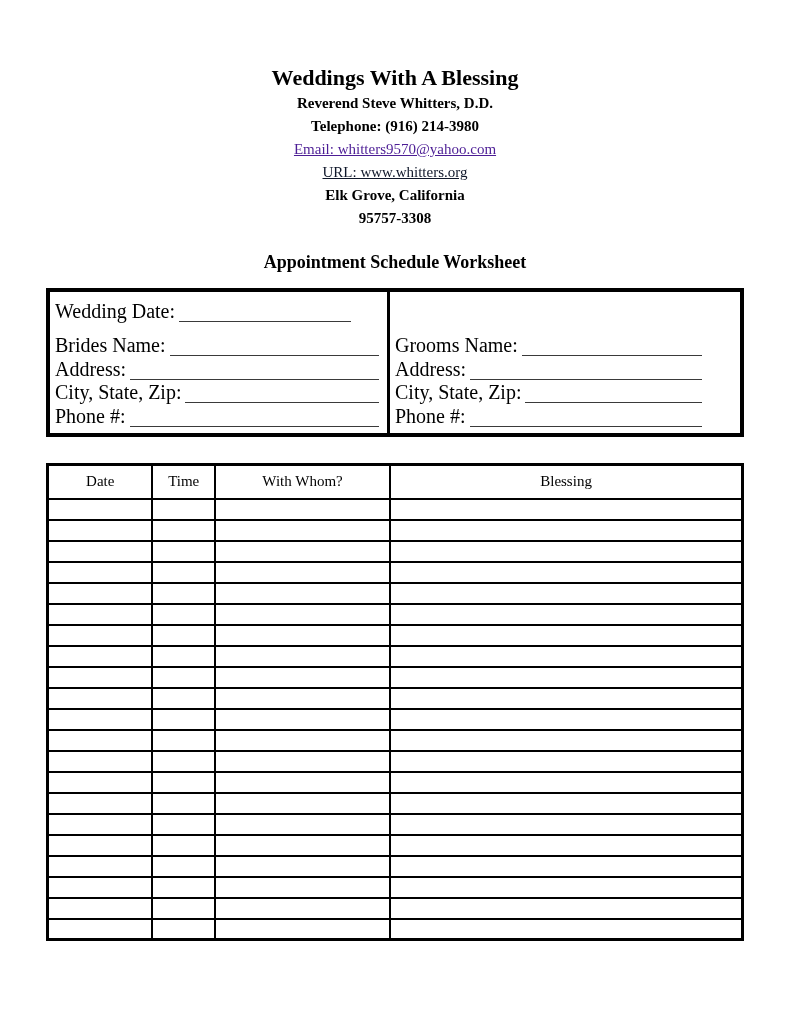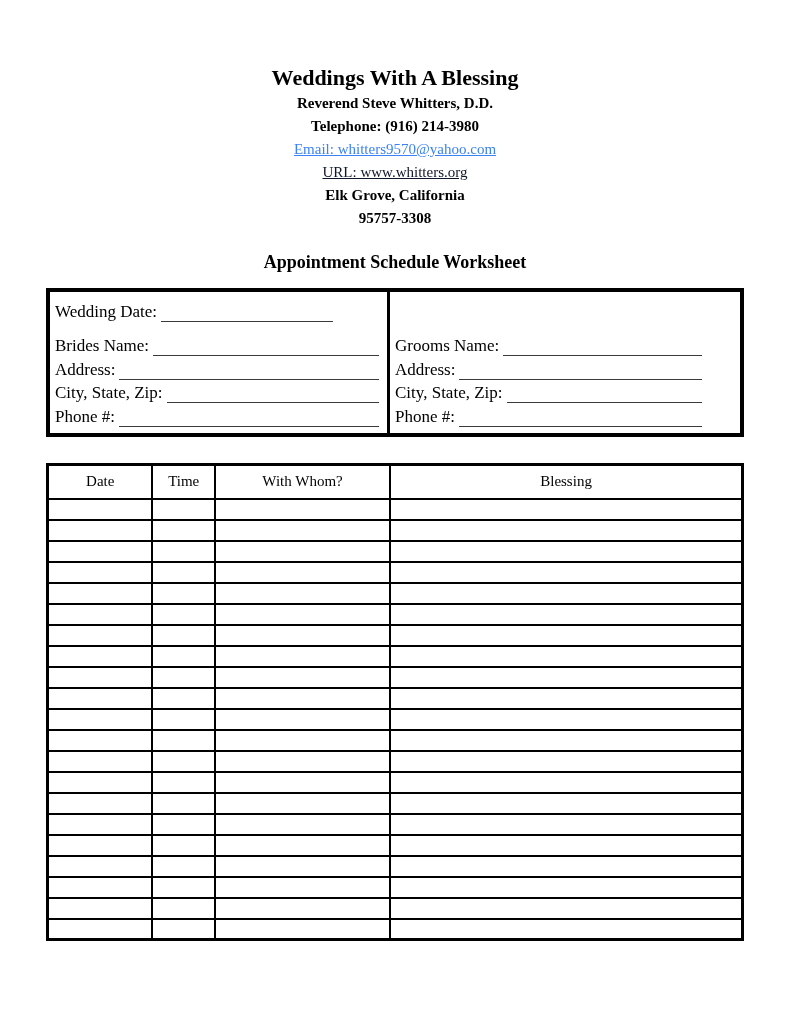--- a/index.html
+++ b/index.html
@@ -58,21 +58,21 @@
   }
   .bride-col {
     width: 340px;
     border-right: 3px solid #000000;
   }
   .groom-col { flex: 1; padding-right: 38px; }
   .field-row {
     height: 25px;
     display: flex;
     align-items: flex-end;
-    font-size: 17px;
+    font-size: 20px;
     line-height: 21px;
   }
   .spacer-row { height: 12px; }
   .field-label { white-space: nowrap; padding-right: 4px; }
   .fill-line {
     flex: 1;
     border-bottom: 1px solid #3a3a3a;
     height: 18px;
   }
   .fill-line.fixed { flex: 0 0 172px; }
@@ -101,21 +101,21 @@
 </style>
 </head>
 <body>
 
 <div class="page">
 
   <header class="doc-header">
     <div class="biz-name">Weddings With A Blessing</div>
     <div class="hdr-line">Reverend Steve Whitters, D.D.</div>
     <div class="hdr-line">Telephone: (916) 214-3980</div>
-    <div class="hdr-line link-line"><a class="doc-link" style="color: #3b82f6;">Email: whitters9570@yahoo.com</a></div>
+    <div class="hdr-line link-line"><a class="doc-link" style="color: #4c1d95;">Email: whitters9570@yahoo.com</a></div>
     <div class="hdr-line link-line"><a class="doc-link" style="color: #0f172a;">URL: www.whitters.org</a></div>
     <div class="hdr-line">Elk Grove, California</div>
     <div class="hdr-line">95757-3308</div>
   </header>
 
   <h2 class="ws-title">Appointment Schedule Worksheet</h2>
 
   <section class="couple-box">
     <div class="couple-col bride-col">
       <div class="field-row">

